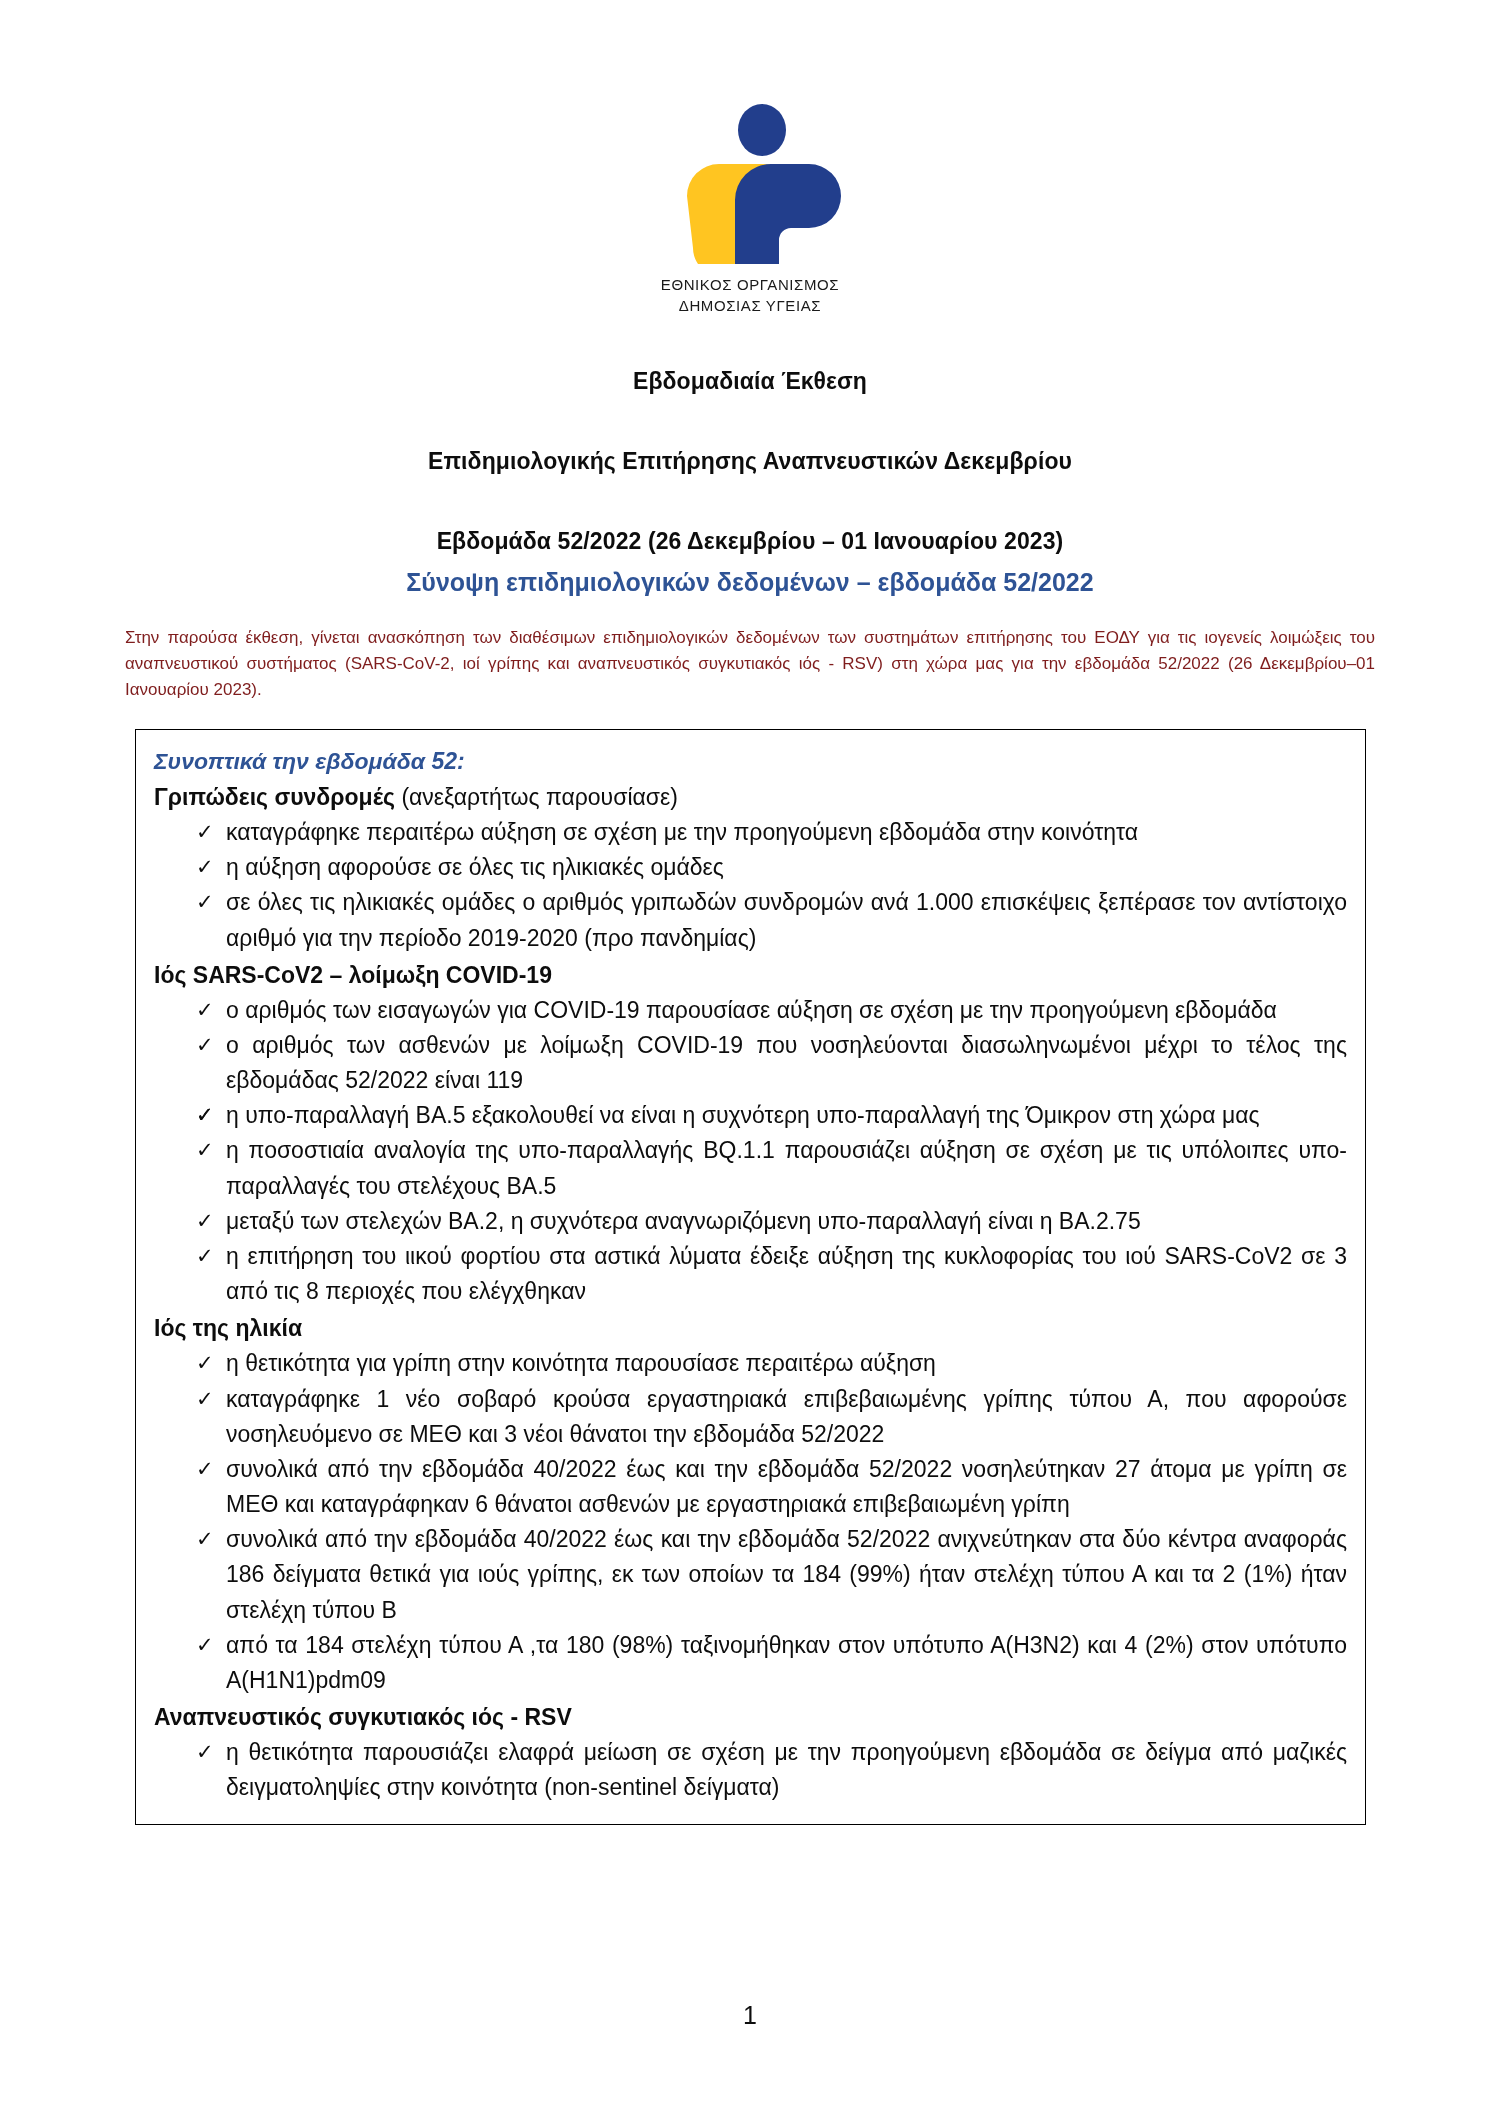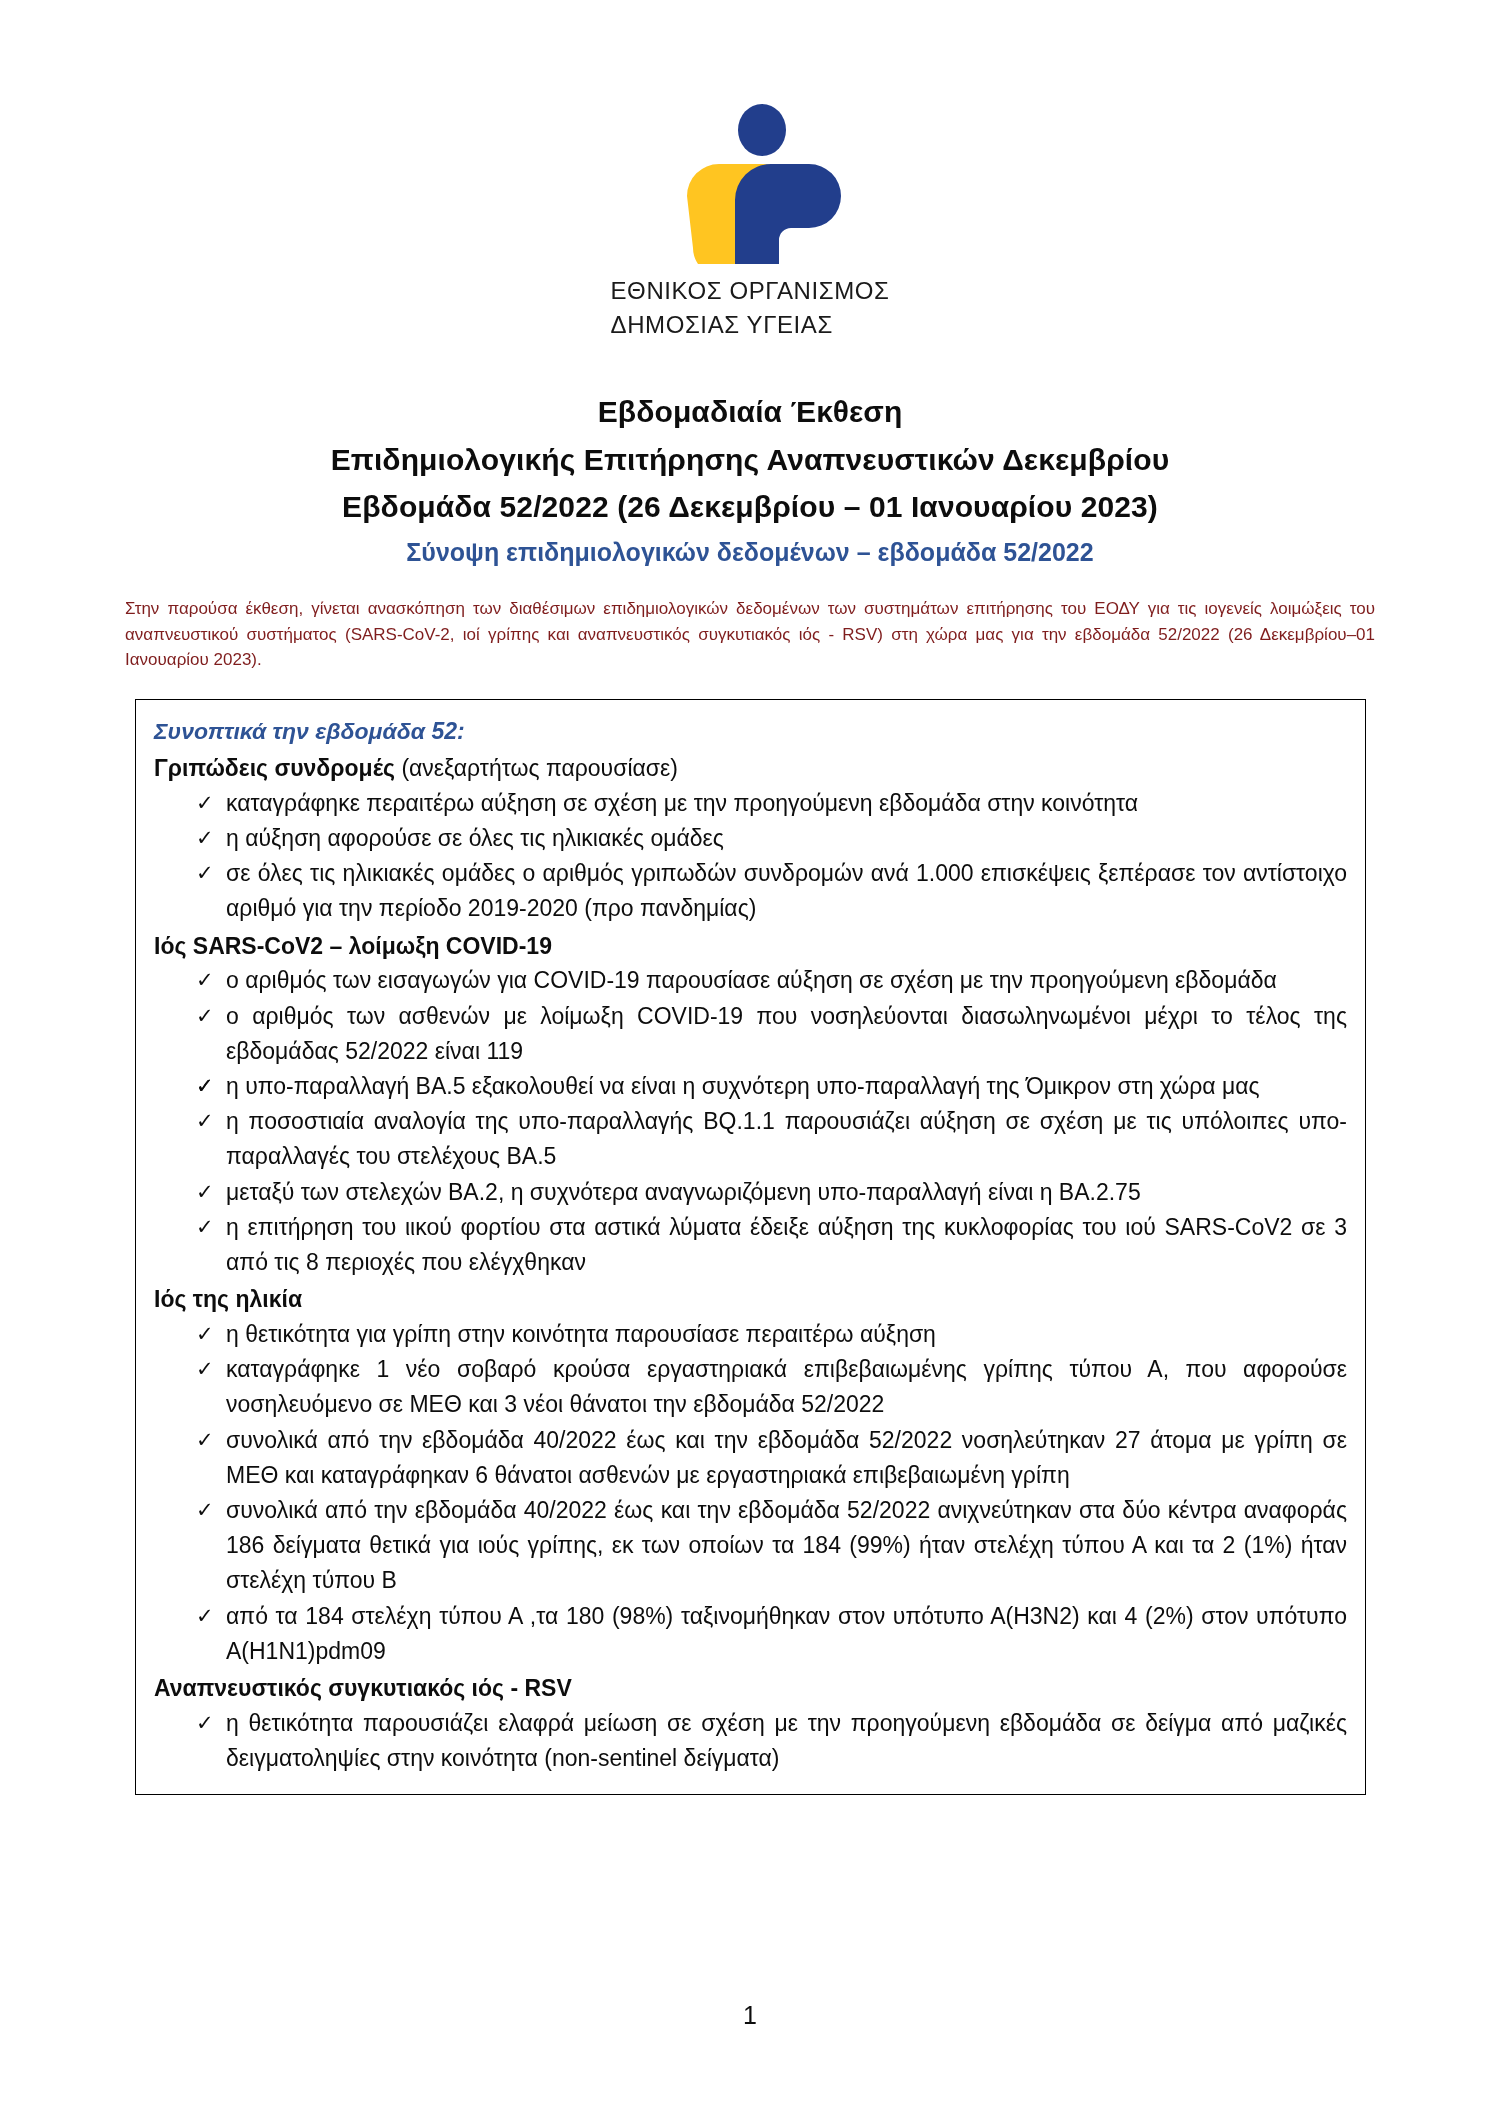--- a/index.html
+++ b/index.html
@@ -29,39 +29,41 @@
     flex-direction: column;
     align-items: center;
   }
   .logo-mark {
     width: 186px;
     height: 160px;
     display: block;
   }
   .logo-text {
     margin-top: 10px;
+    text-align: center;
     font-family: "Liberation Sans", sans-serif;
-    font-size: 24px;
+    font-size: 15px;
     letter-spacing: 0.6px;
     line-height: 1.42;
     color: #1a1a1a;
     font-weight: 400;
   }
 
   
   .titles {
     margin-top: 46px;
     text-align: center;
   }
   .title-line {
-    font-size: 30px;
+    font-size: 23px;
     font-weight: bold;
     line-height: 1.58;
     color: #0d0d0d;
     letter-spacing: 0.1px;
+    margin-top: 44px;
   }
   .subtitle {
     margin-top: 4px;
     text-align: center;
     font-size: 25px;
     font-weight: bold;
     color: #2E5395;
     line-height: 1.5;
   }
 

